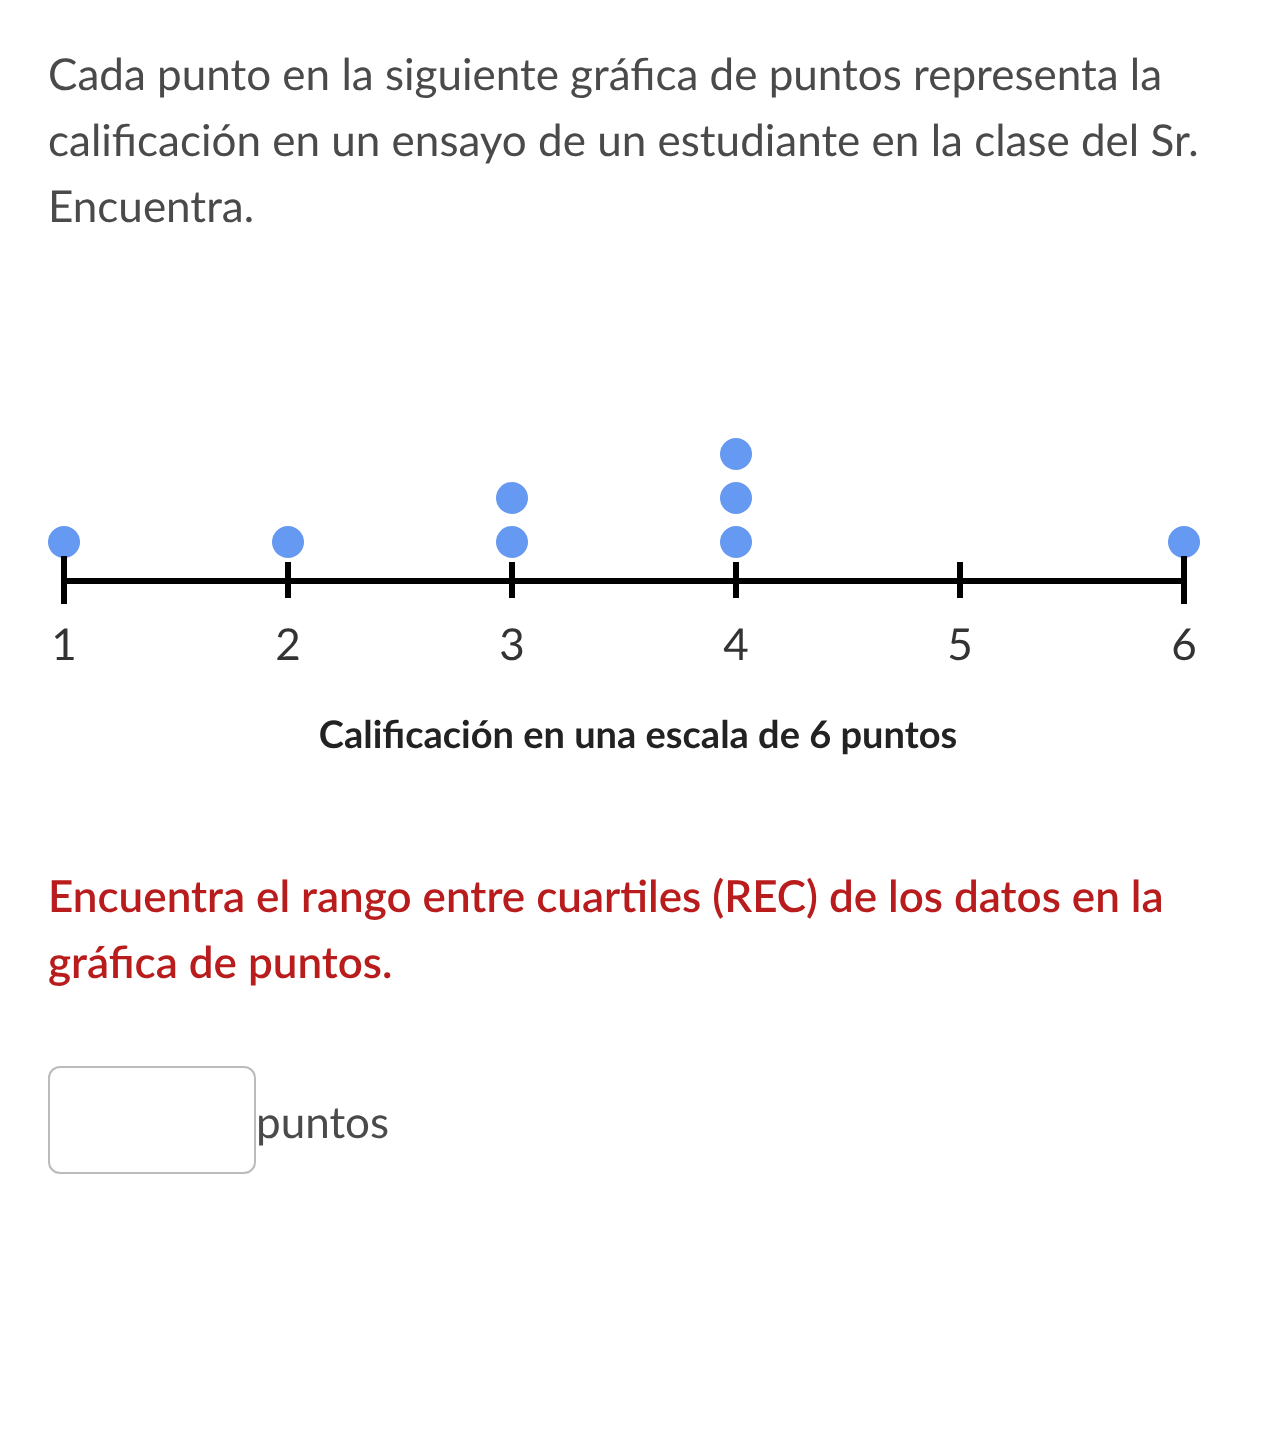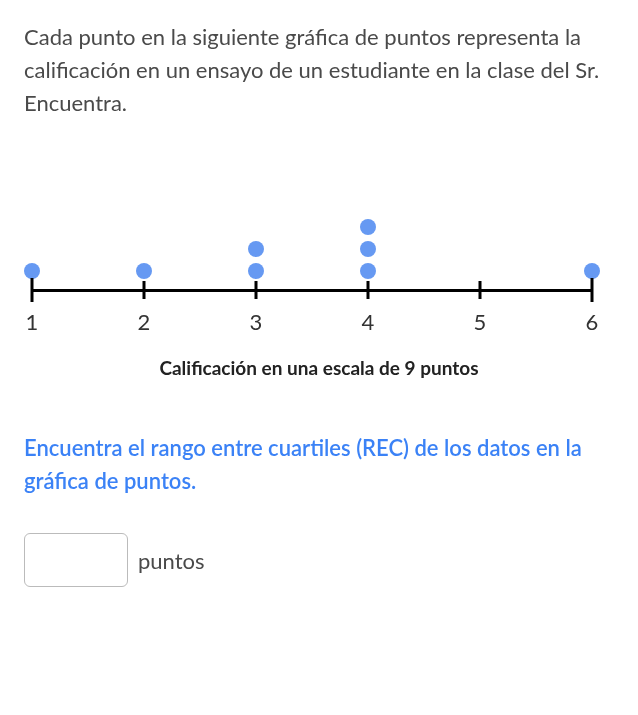--- a/index.html
+++ b/index.html
@@ -73,29 +73,28 @@
     .axis-title {
       text-align: center;
       font-weight: 700;
       font-size: 19px;
       color: #222;
       margin-top: 8px;
     }
     .question-text {
       font-size: 22px;
       line-height: 1.5;
-      color: #3b82f6;
+      color: #b91c1c;
       font-weight: 600;
       margin-top: 44px;
       margin-bottom: 36px;
     }
     .answer-row {
       display: flex;
       align-items: center;
-      gap: 10px;
     }
     .answer-input {
       width: 104px;
       height: 54px;
       border: 1px solid #bbb;
       border-radius: 6px;
       font-size: 20px;
       padding: 8px;
       text-align: center;
     }
@@ -131,21 +130,21 @@
       </div>
     <div class="labels" id="tick-labels">
         <div class="tick-label" style="left: 0px;">1</div>
         <div class="tick-label" style="left: 112px;">2</div>
         <div class="tick-label" style="left: 224px;">3</div>
         <div class="tick-label" style="left: 336px;">4</div>
         <div class="tick-label" style="left: 448px;">5</div>
         <div class="tick-label" style="left: 560px;">6</div>
       </div>
   </div>
-  <div class="axis-title">Calificación en una escala de 9 puntos</div>
+  <div class="axis-title">Calificación en una escala de 6 puntos</div>
 </div>
 
 <p class="question-text">Encuentra el rango entre cuartiles (REC) de los datos en la gráfica de puntos.</p>
 
 <div class="answer-row">
   <input type="text" class="answer-input" value="" style="">
   <span class="unit-label">puntos</span>
 </div>
 
 </body></html>

